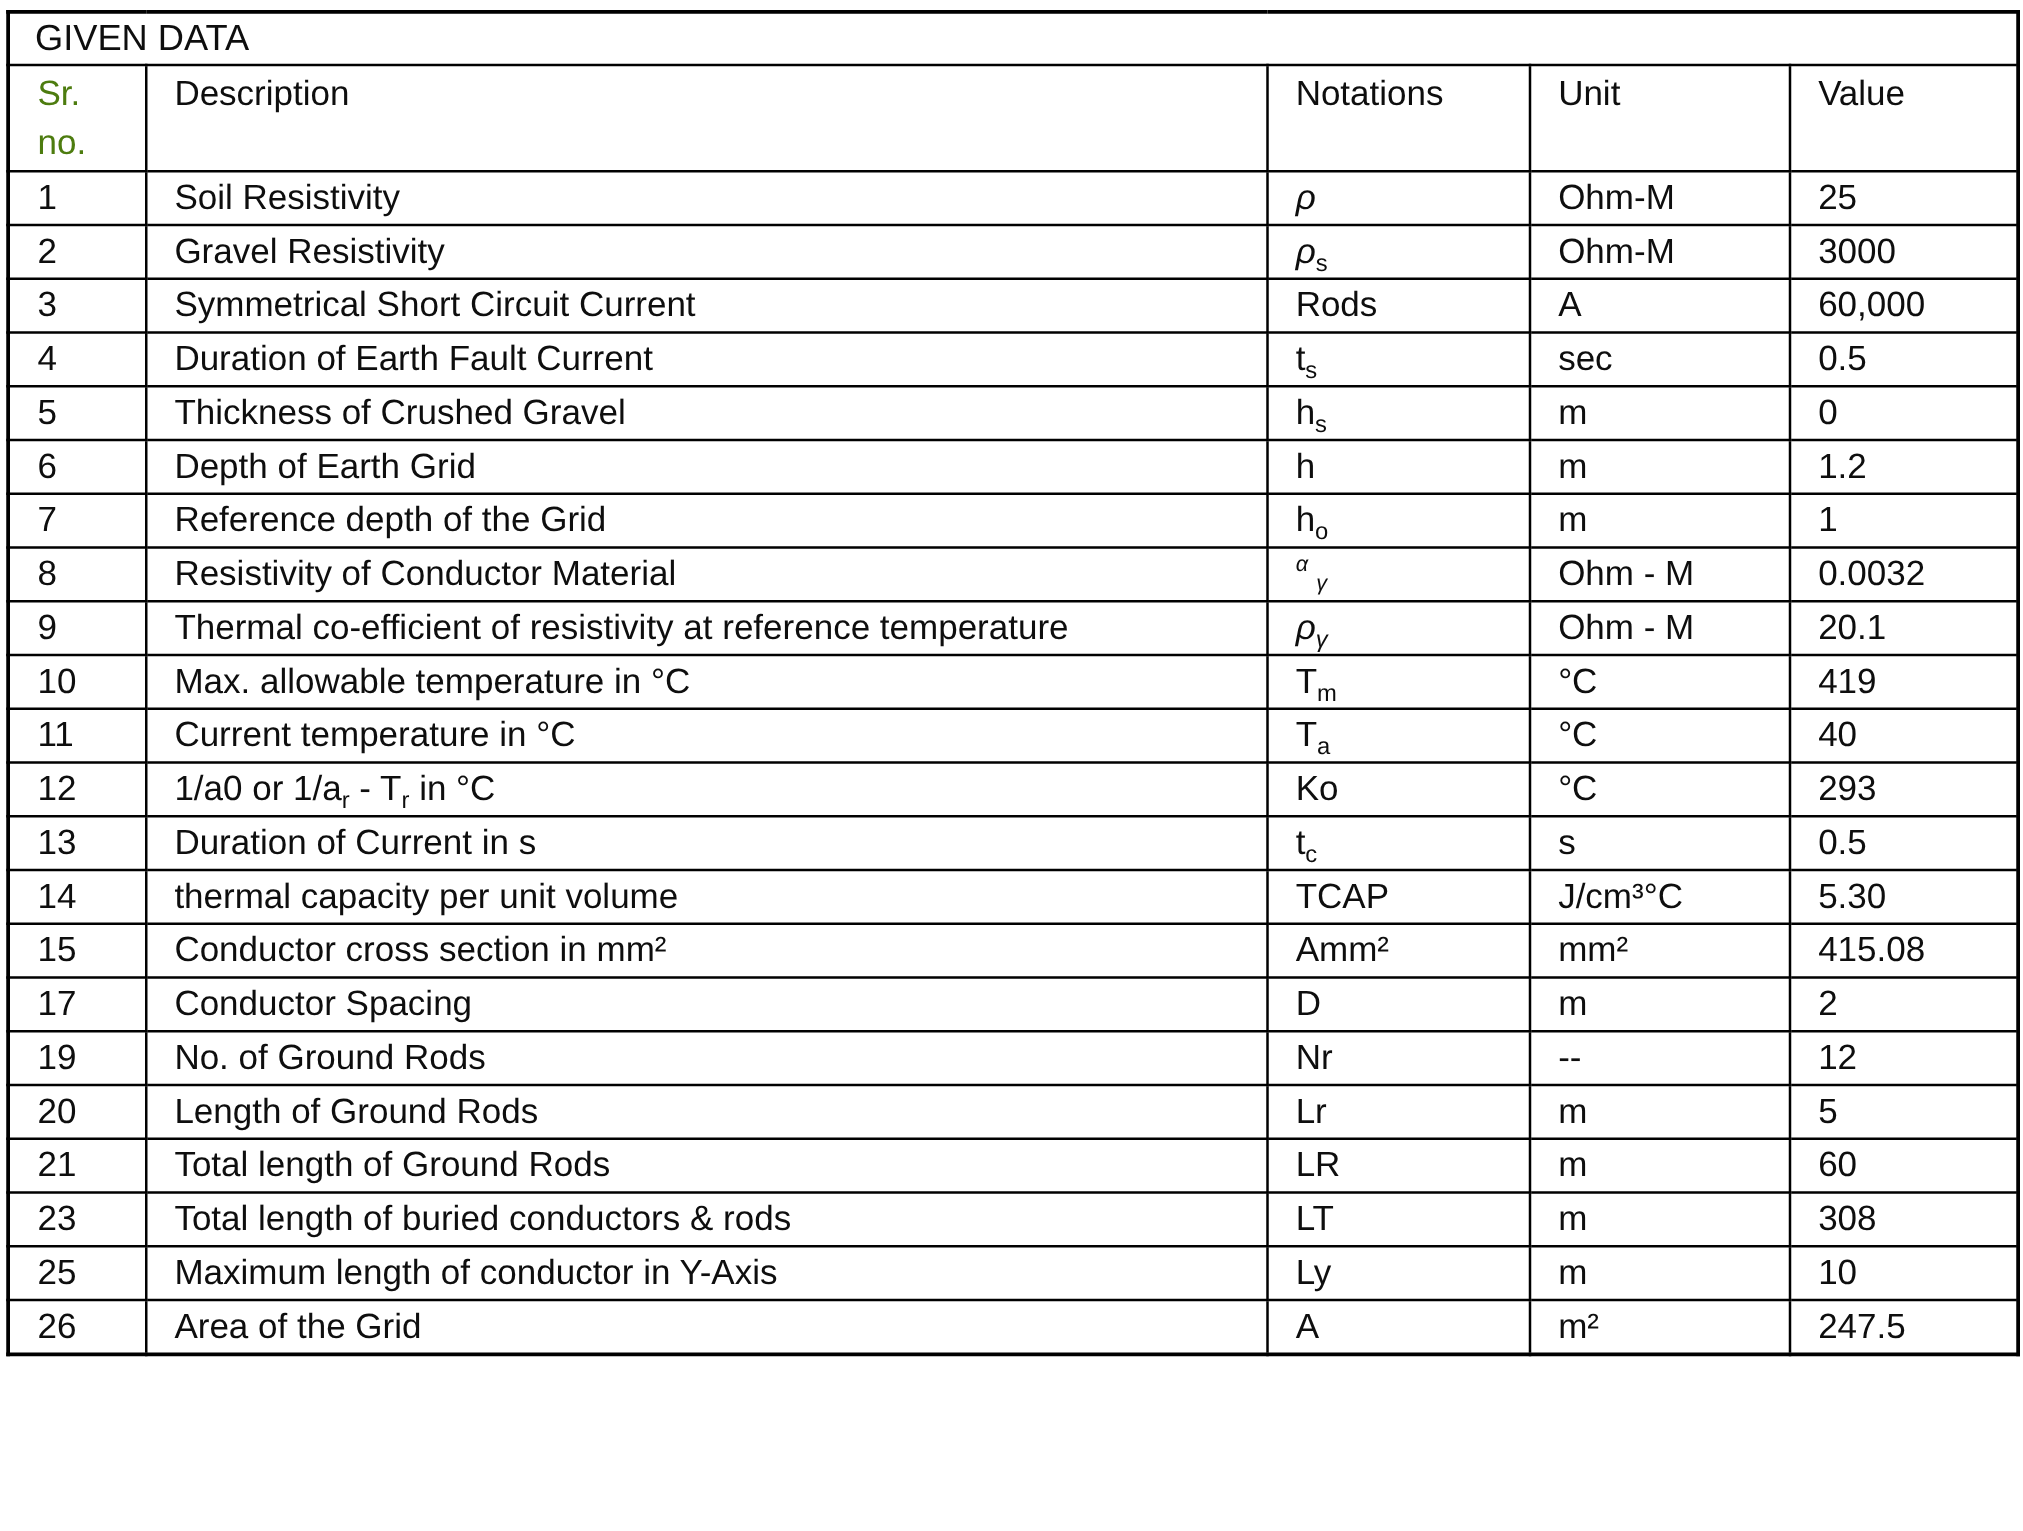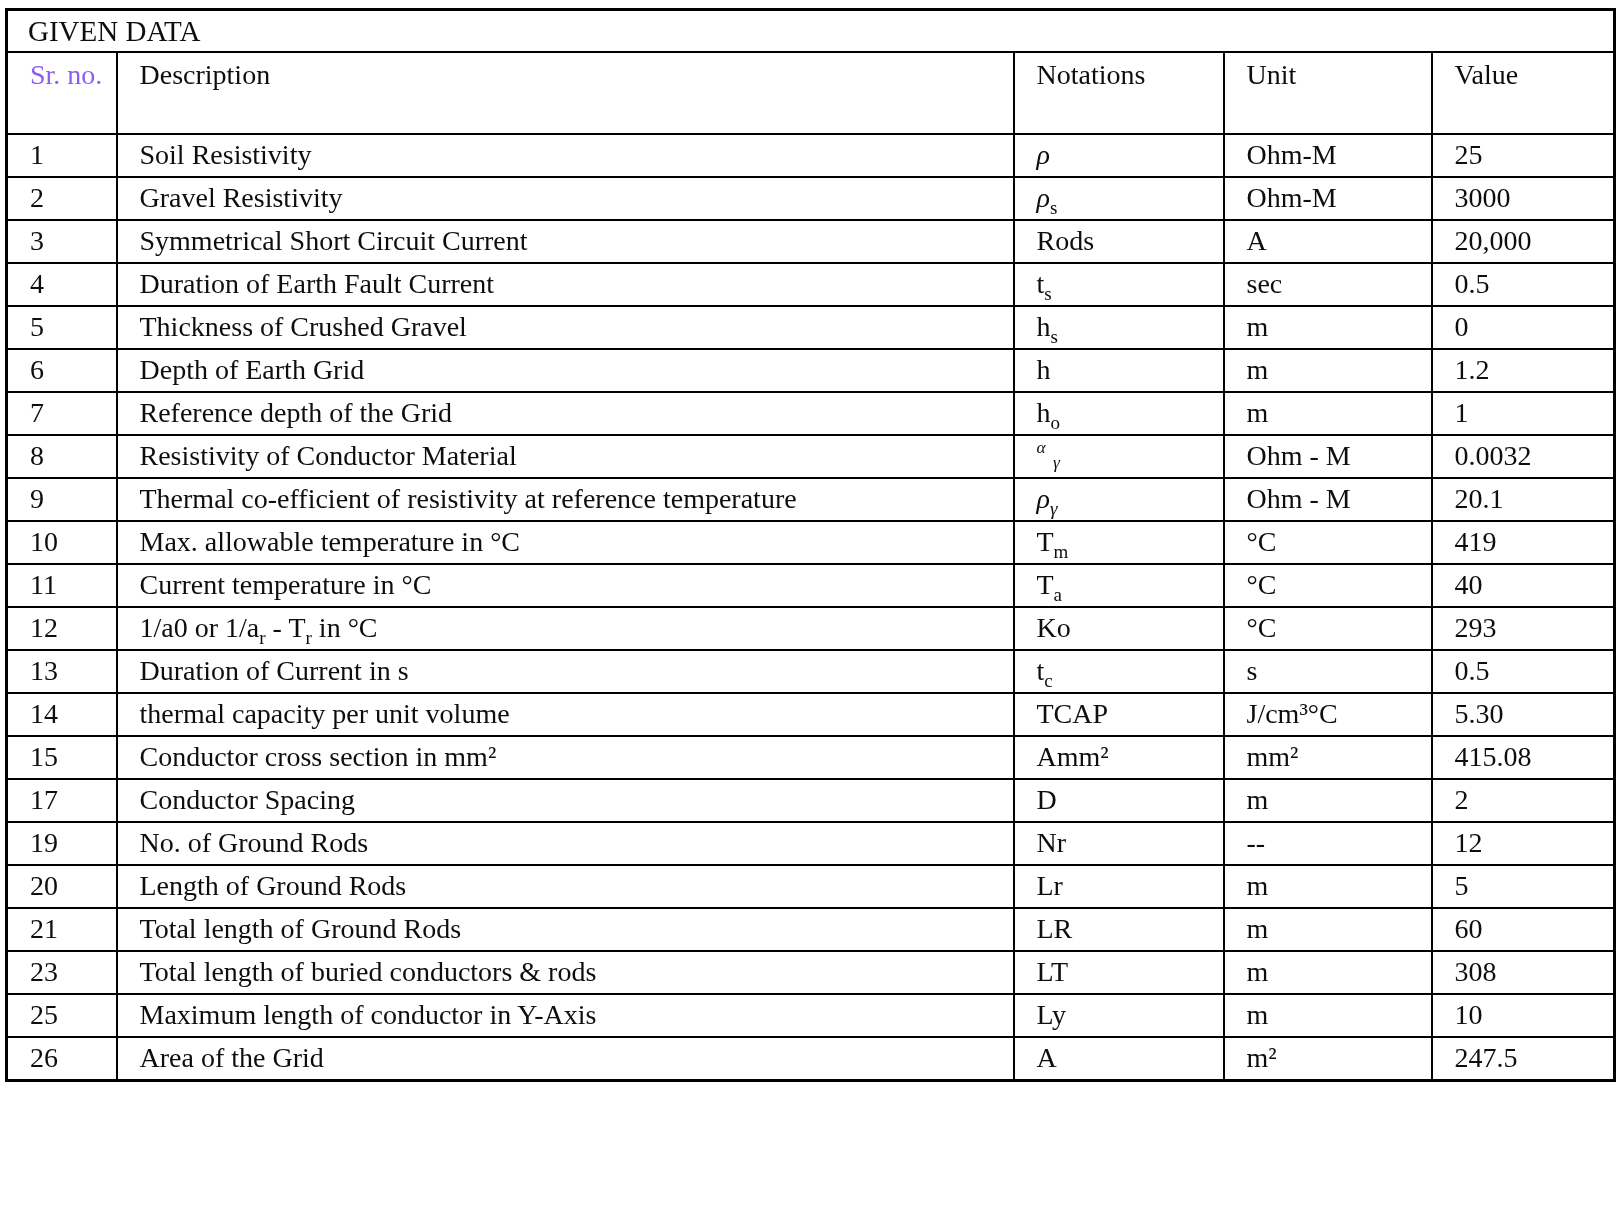--- a/index.html
+++ b/index.html
@@ -8,21 +8,21 @@
     background: #ffffff;
     width: 1618px;
     height: 1225px;
     overflow: hidden;
   }
   .page {
     width: 1618px;
     height: 1225px;
     box-sizing: border-box;
     padding: 8px 5px 12px 5px;
-    font-family: Liberation Serif, serif;
+    font-family: Liberation Sans, sans-serif;
     color: #0e0e0e;
   }
   table.given-data {
     border-collapse: collapse;
     table-layout: fixed;
     width: 1608px;
     border: 3px solid #000000;
   }
   table.given-data td, table.given-data th {
     border: 2px solid #000000;
@@ -80,21 +80,21 @@
         <col class="c-desc">
         <col class="c-not">
         <col class="c-unit">
         <col class="c-val">
     </colgroup>
     <thead>
       <tr class="title-row">
         <td colspan="5">GIVEN DATA</td>
       </tr>
       <tr class="header-row">
-        <th class="sr-header" style="color:#8b5cf6">Sr. no.</th>
+        <th class="sr-header" style="color:#4d7c0f">Sr. no.</th>
         <th>Description</th>
         <th>Notations</th>
         <th>Unit</th>
         <th>Value</th>
       </tr>
     </thead>
     <tbody id="table-body">
   <tr>
     <td class="sr-cell">1</td>
     <td>Soil Resistivity</td>
@@ -109,21 +109,21 @@
     <td><i>ρ</i><sub>s</sub></td>
     <td>Ohm-M</td>
     <td>3000</td>
   </tr>
 
   <tr>
     <td class="sr-cell">3</td>
     <td>Symmetrical Short Circuit Current</td>
     <td>Rods</td>
     <td>A</td>
-    <td>20,000</td>
+    <td>60,000</td>
   </tr>
 
   <tr>
     <td class="sr-cell">4</td>
     <td>Duration of Earth Fault Current</td>
     <td>t<sub>s</sub></td>
     <td>sec</td>
     <td>0.5</td>
   </tr>
 

